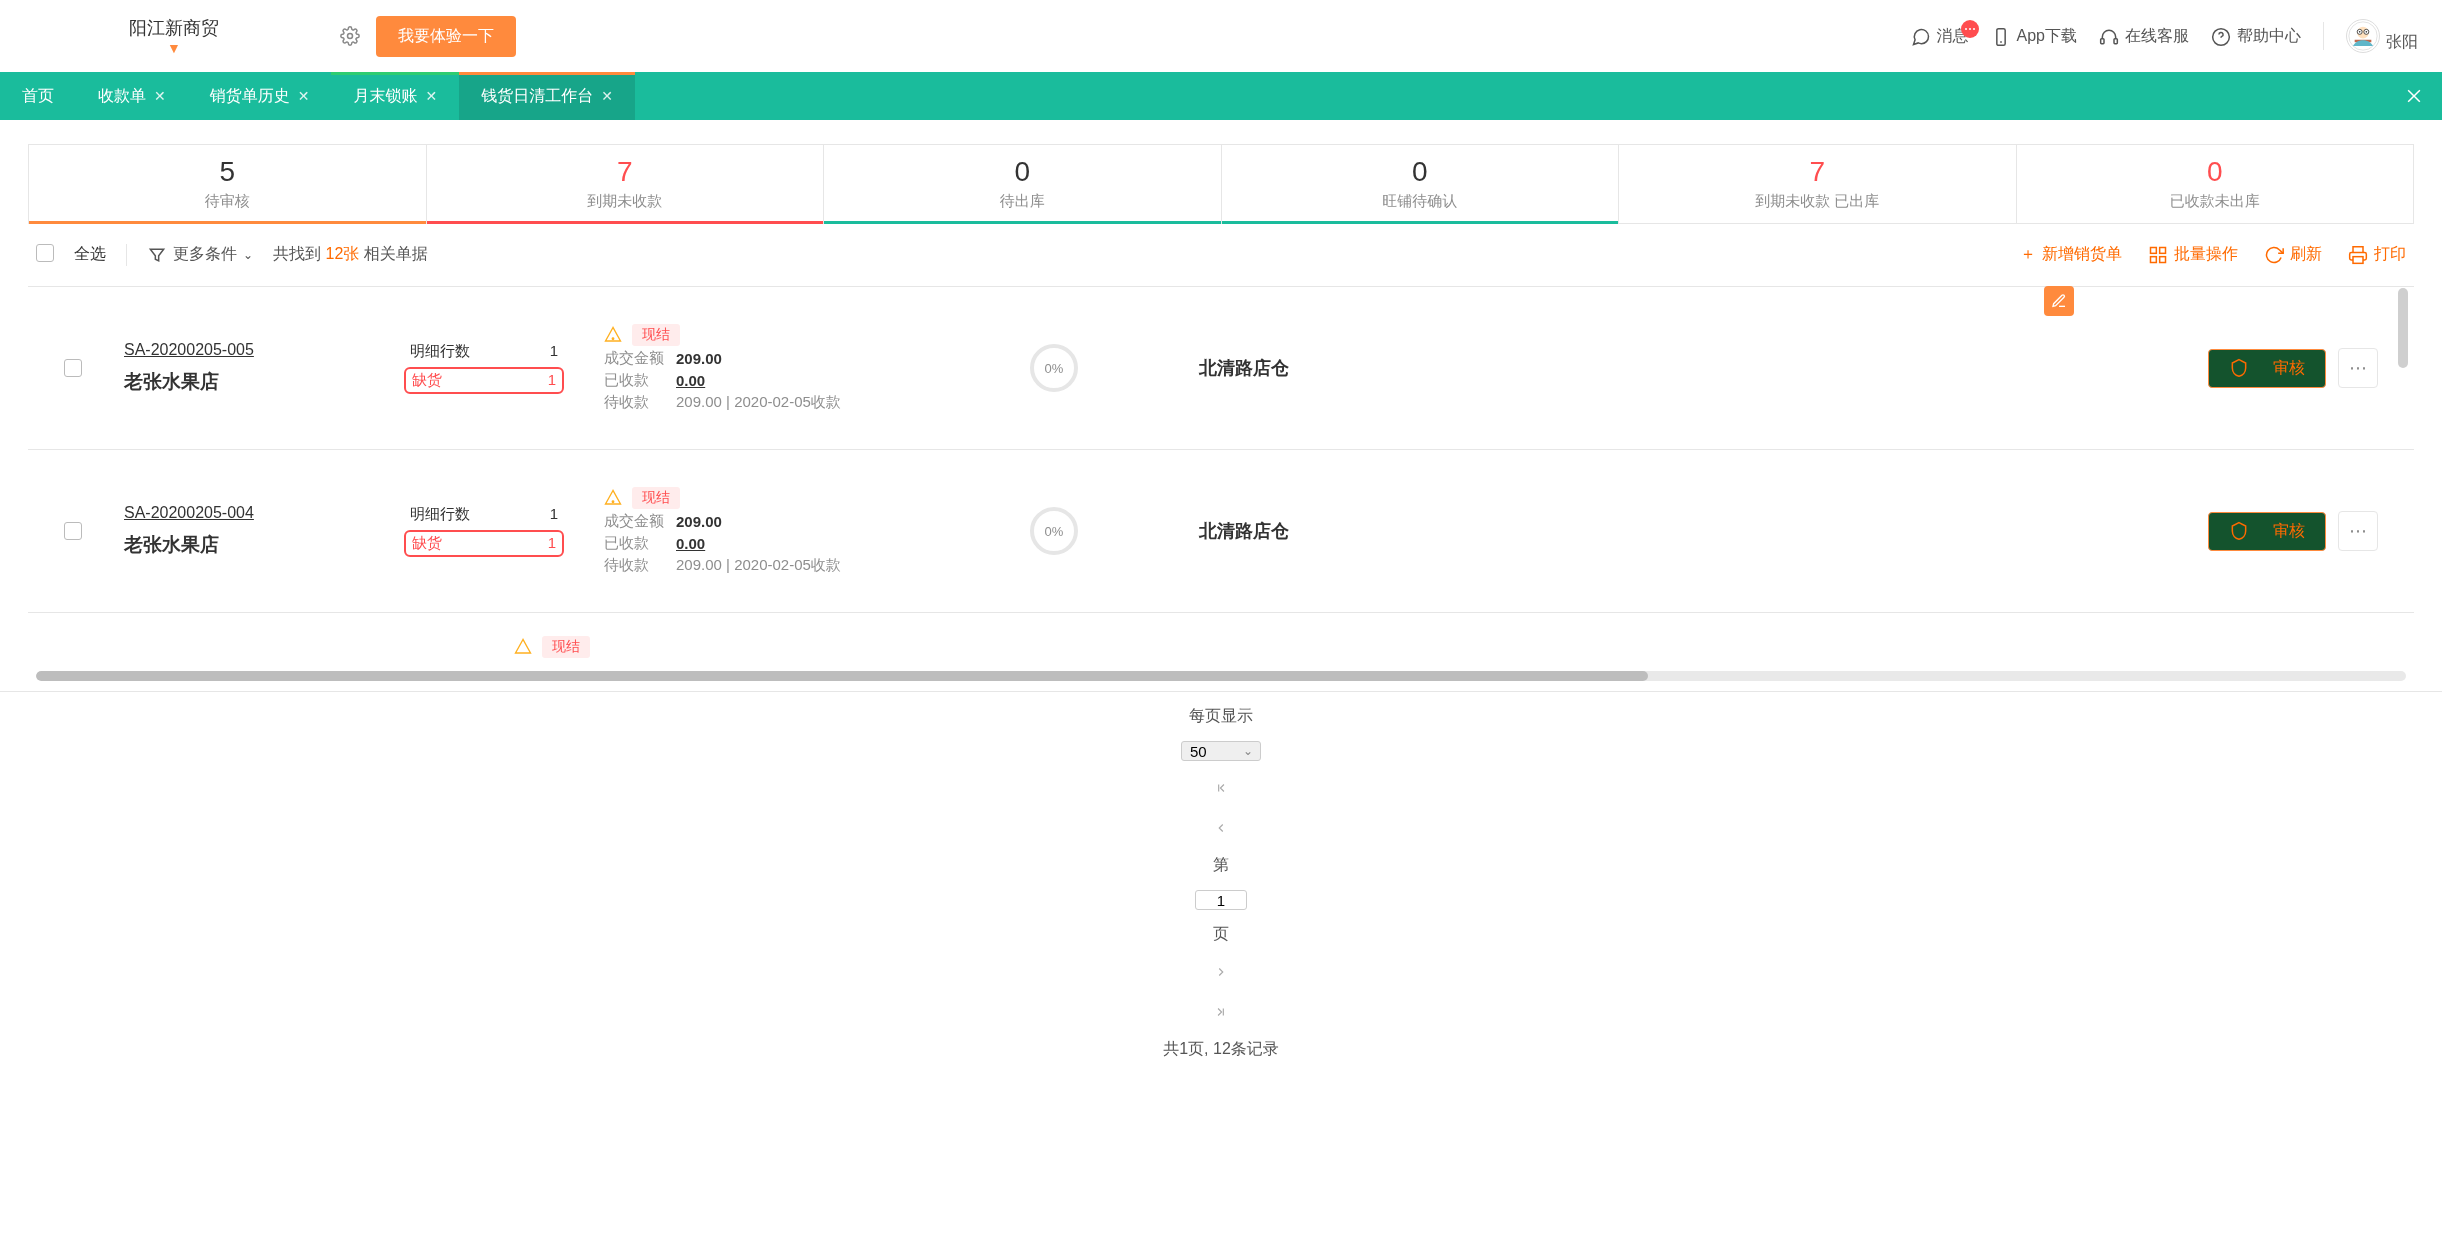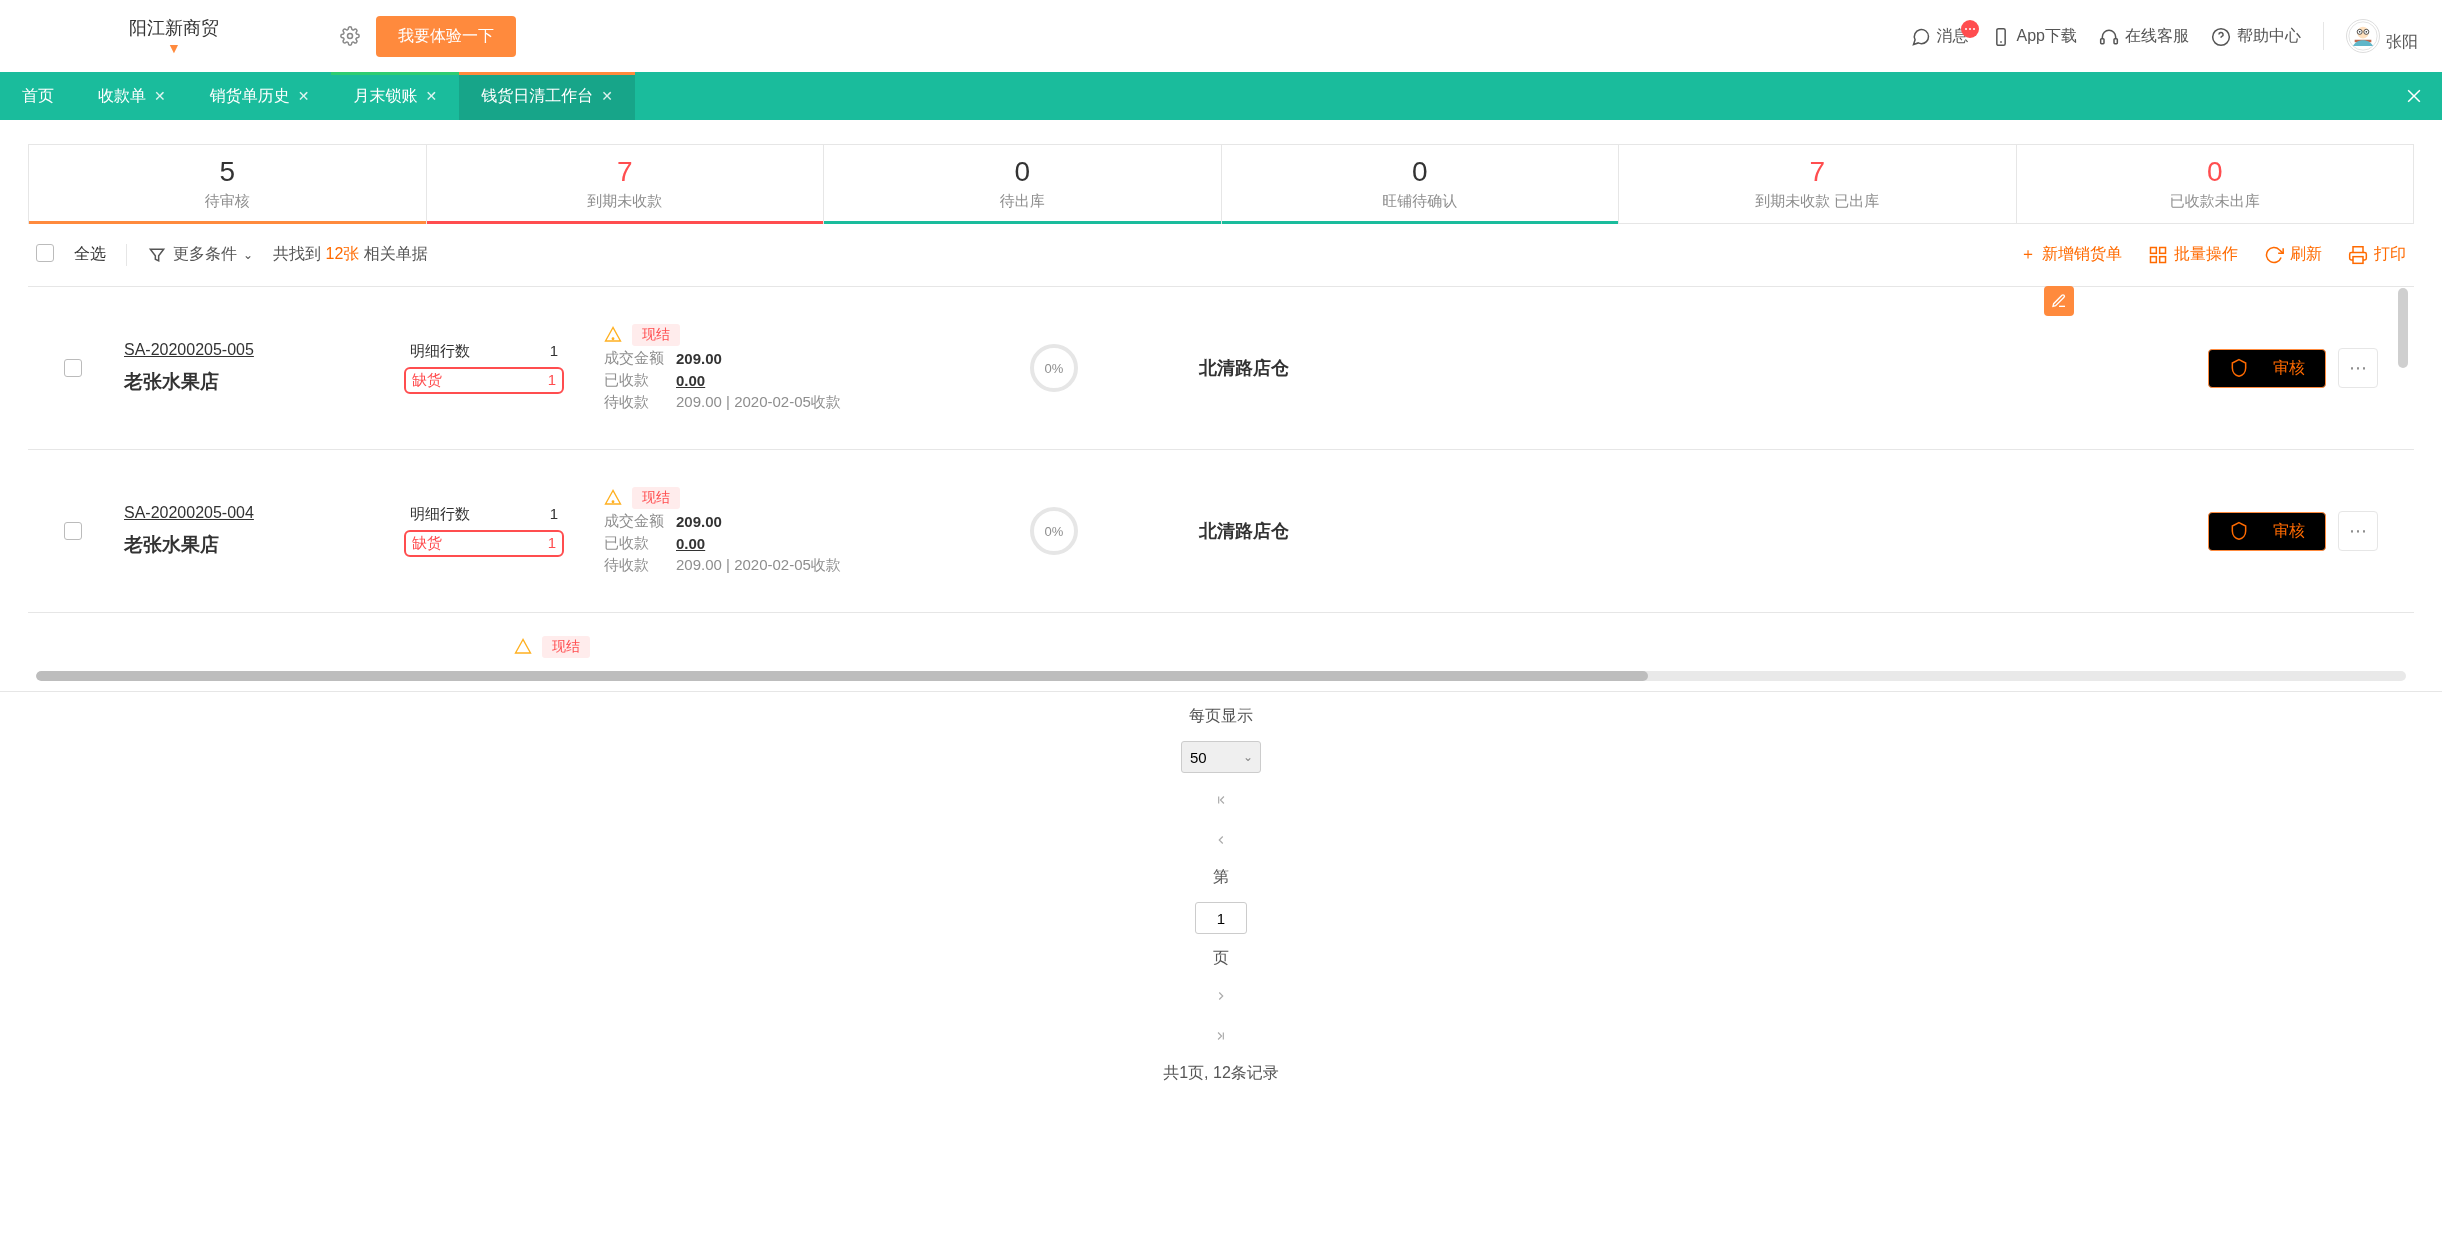--- a/index.html
+++ b/index.html
@@ -74,30 +74,30 @@
   .amt-label{color:var(--grey-text);width:62px;}
   .amt-val{font-weight:bold;}
   .amt-val.underline{text-decoration:underline;font-weight:bold;}
   .pill{display:inline-block;background:#ffecec;color:var(--red);padding:2px 10px;border-radius:3px;font-size:14px;}
   .warn-ico{width:18px;height:18px;color:#ffb020;}
   .after-row{color:var(--grey-text);}
   .col-ring{width:100px;display:flex;justify-content:center;}
   .ring{width:48px;height:48px;border:4px solid #e6e6e6;border-radius:50%;display:flex;align-items:center;justify-content:center;font-size:13px;color:var(--grey-text);}
   .col-ware{width:200px;font-weight:bold;font-size:18px;text-align:center;}
   .col-actions{margin-left:auto;display:flex;align-items:center;gap:12px;}
-  .audit-btn{border:1px solid var(--orange);color:var(--orange2);background:#000000;padding:8px 20px;border-radius:4px;display:flex;gap:24px;cursor:pointer;font-size:16px;}
+  .audit-btn{border:1px solid var(--orange);color:var(--orange2);background:#14532d;padding:8px 20px;border-radius:4px;display:flex;gap:24px;cursor:pointer;font-size:16px;}
   .more-btn{border:1px solid var(--grey-border);background:#fff;width:40px;height:40px;border-radius:4px;cursor:pointer;color:#888;font-size:18px;}
 
   .partial-item{border-top:1px solid var(--grey-border);padding:20px 36px 0;display:flex;align-items:center;gap:10px;}
 
   .hscroll{margin:10px 36px;height:10px;background:#e9e9e9;border-radius:5px;position:relative;overflow:hidden;}
   .hscroll-thumb{position:absolute;left:0;top:0;bottom:0;width:68%;background:#bdbdbd;border-radius:5px;}
 
   .pager{display:flex;align-items:center;justify-content:flex-end;gap:14px;padding:14px 36px;font-size:16px;color:#555;border-top:1px solid var(--grey-border);margin:0 0 0 0;flex-direction:column;}
-  .pager select,.pager input{height:32px;border:1px solid #ccc;border-radius:3px;padding:0 8px;font-size:15px;}
+  .pager select,.pager input{height:20px;border:1px solid #ccc;border-radius:3px;padding:0 8px;font-size:15px;}
   .pager input{width:52px;text-align:center;}
   .pager-btn{width:26px;height:26px;display:flex;align-items:center;justify-content:center;color:#aaa;cursor:pointer;}
   .pager-btn svg{width:14px;height:14px;}
   .sel-wrap{position:relative;display:inline-flex;align-items:center;}
   .sel-wrap select{appearance:none;padding-right:26px;width:80px;}
   .sel-wrap .chev{position:absolute;right:8px;pointer-events:none;color:#888;font-size:12px;}
 </style>
 </head>
 <body>
 

